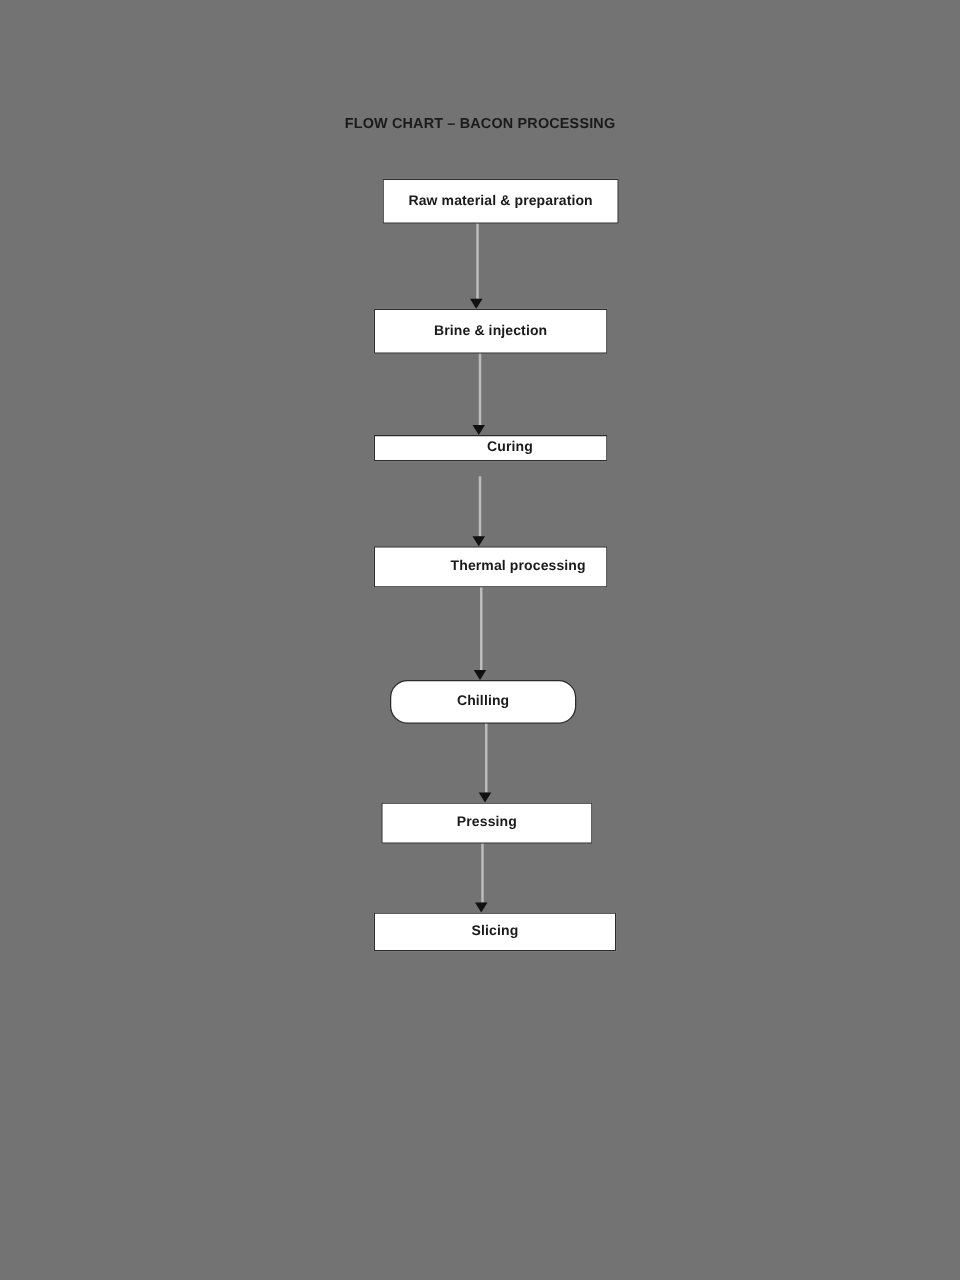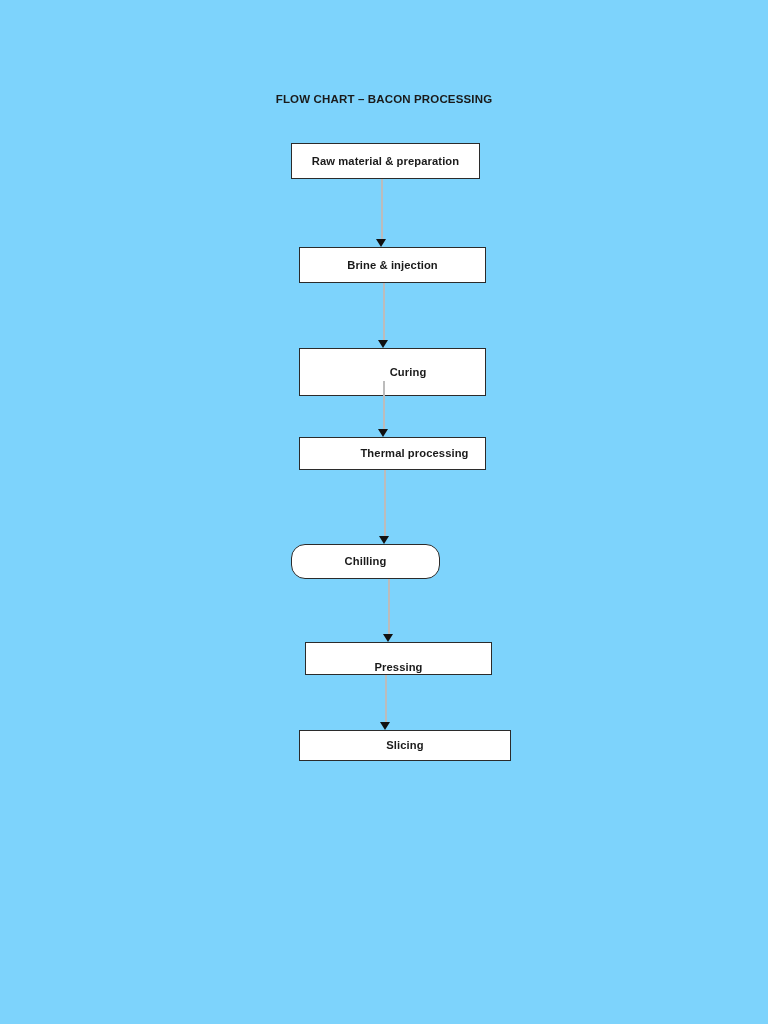--- a/index.html
+++ b/index.html
@@ -9,21 +9,21 @@
     background: #ffffff;
   }
   body {
     font-family: "Liberation Sans", sans-serif;
     color: #000000;
   }
   #page {
     position: relative;
     width: 768px;
     height: 1024px;
-    background: #7dd3fc;
+    background: #737373;
     overflow: hidden;
   }
   #chart-title {
     position: absolute;
     left: 0;
     top: 93px;
     width: 768px;
     text-align: center;
     font-size: 11.5px;
     font-weight: bold;
@@ -69,71 +69,71 @@
     border-top: 8px solid #111111;
   }
 </style>
 </head>
 <body>
 
 <div id="page">
 
   <div id="chart-title">FLOW CHART – BACON PROCESSING</div>
 
-  <div class="node" style="left:291px; top:143px; width:189px; height:36px;">
+  <div class="node" style="left:306px; top:143px; width:189px; height:36px;">
     <span class="node-label">Raw material &amp; preparation</span>
   </div>
 
   <div class="connector" style="left:376px; top:179px; height:68px;">
     <div class="stem" style="height:60px;"></div>
     <div class="head" style="top:60px;"></div>
   </div>
 
   <div class="node" style="left:299px; top:247px; width:187px; height:36px;justify-content:center;">
     <span class="node-label">Brine &amp; injection</span>
   </div>
 
   <div class="connector" style="left:378px; top:283px; height:65px;">
     <div class="stem" style="height:57px;"></div>
     <div class="head" style="top:57px;"></div>
   </div>
 
-  <div class="node" style="left:299px; top:348px; width:187px; height:48px;padding-left:31px;">
+  <div class="node" style="left:299px; top:348px; width:187px; height:21px;padding-left:31px;">
     <span class="node-label">Curing</span>
   </div>
 
   <div class="connector" style="left:378px; top:381px; height:56px;">
     <div class="stem" style="height:48px;"></div>
     <div class="head" style="top:48px;"></div>
   </div>
 
   <div class="node" style="left:299px; top:437px; width:187px; height:33px;padding-left:44px;">
     <span class="node-label">Thermal processing</span>
   </div>
 
   <div class="connector" style="left:379px; top:470px; height:74px;">
     <div class="stem" style="height:66px;"></div>
     <div class="head" style="top:66px;"></div>
   </div>
 
-  <div class="node" style="left:291px; top:544px; width:149px; height:35px;border-radius:14px;">
+  <div class="node" style="left:312px; top:544px; width:149px; height:35px;border-radius:14px;">
     <span class="node-label">Chilling</span>
   </div>
 
   <div class="connector" style="left:383px; top:579px; height:63px;">
     <div class="stem" style="height:55px;"></div>
     <div class="head" style="top:55px;"></div>
   </div>
 
-  <div class="node" style="left:305px; top:642px; width:187px; height:33px;align-items:flex-end;">
+  <div class="node" style="left:305px; top:642px; width:169px; height:33px;">
     <span class="node-label">Pressing</span>
   </div>
 
   <div class="connector" style="left:380px; top:675px; height:55px;">
     <div class="stem" style="height:47px;"></div>
     <div class="head" style="top:47px;"></div>
   </div>
 
-  <div class="node" style="left:299px; top:730px; width:212px; height:31px;align-items:center;">
+  <div class="node" style="left:299px; top:730px; width:194px; height:31px;align-items:center;">
     <span class="node-label">Slicing</span>
   </div>
 
 </div>
 
 </body></html>

